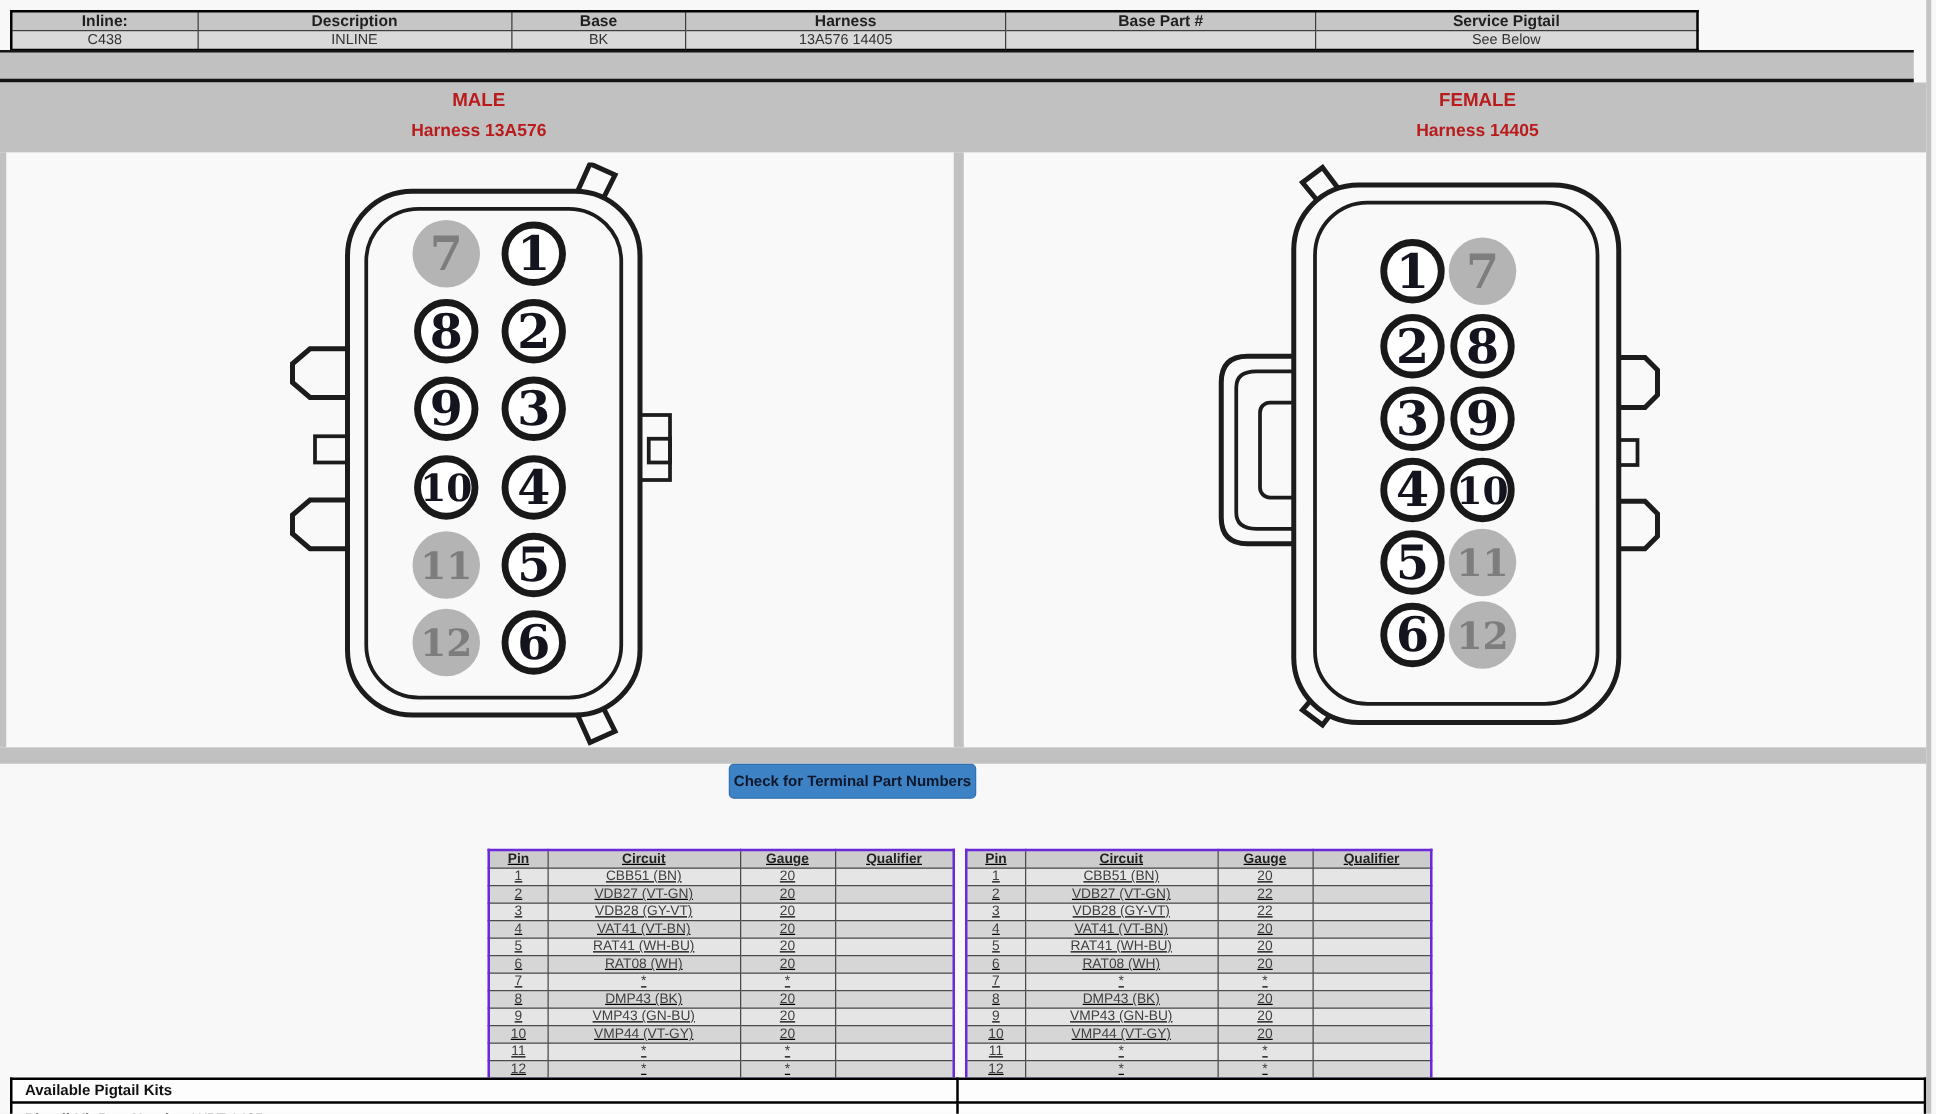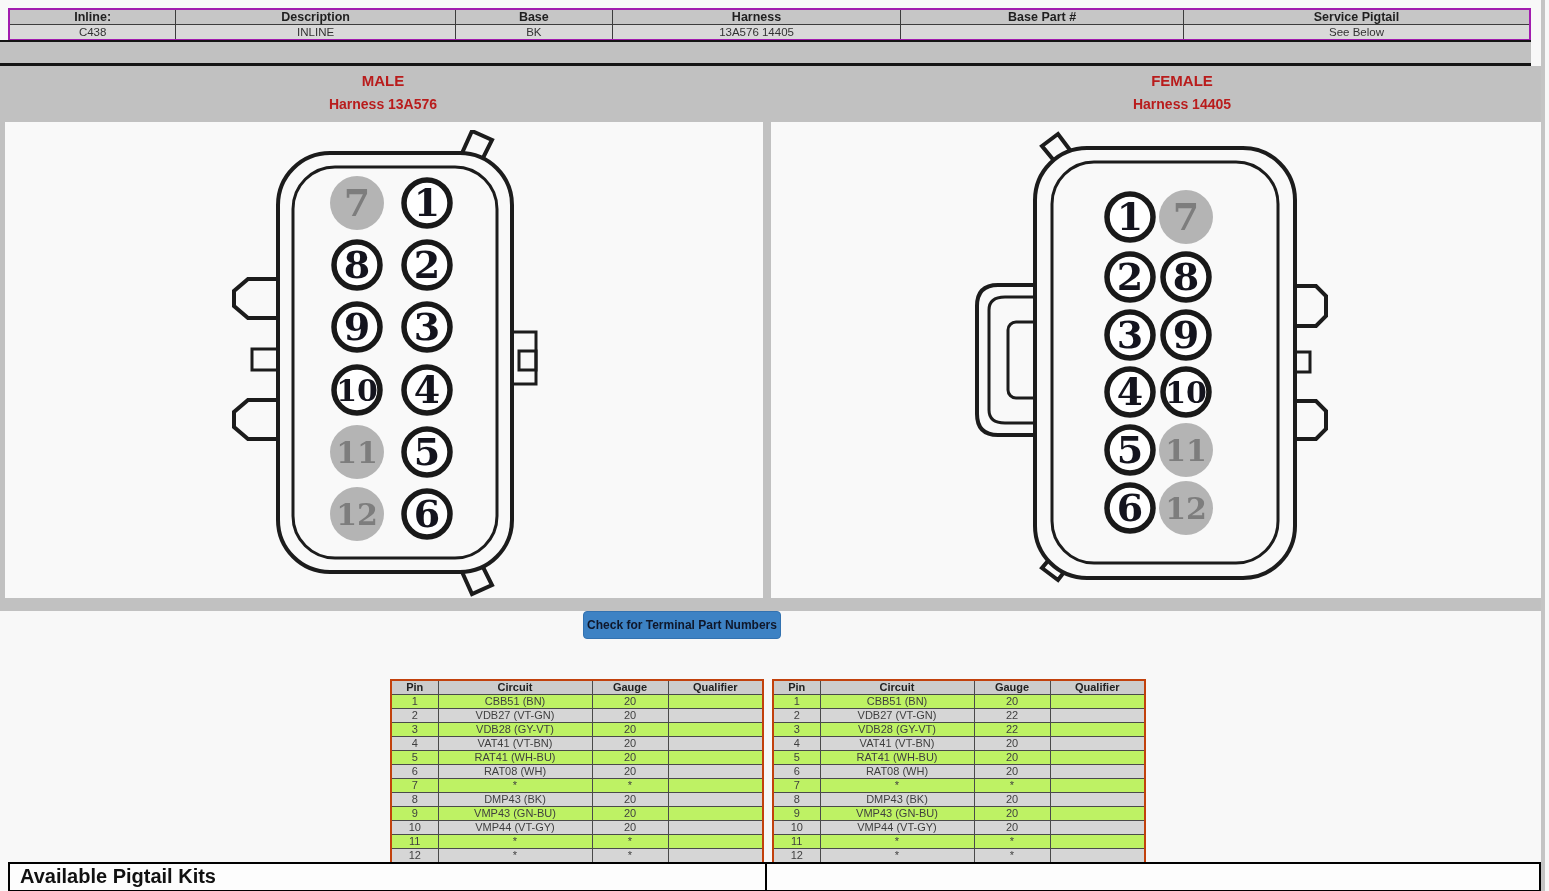--- a/index.html
+++ b/index.html
@@ -1,21 +1,21 @@
 <!DOCTYPE html>
 <html><head>
 <meta charset="utf-8">
 <style>
   *{margin:0;padding:0;box-sizing:border-box;}
   html,body{width:1549px;height:891px;overflow:hidden;background:#f8f8f8;
     font-family:"Liberation Sans","DejaVu Sans",sans-serif;position:relative;}
 
   
-  #header-table{position:absolute;left:8px;top:8px;width:1523px;border-collapse:collapse;
-    border:2px solid #a21caf;padding-left:22px;}
+  #header-table{position:absolute;left:8px;top:8px;width:1351px;border-collapse:collapse;
+    border:2px solid #000000;padding-left:22px;}
   #header-table td{border:1px solid #3c3c3c;text-align:center;height:15px;padding:0;}
   #header-table td.hlabel{background:#c6c6c6;font-weight:bold;font-size:12.5px;color:#1f1f1f;}
   #header-table td.hvalue{background:#d9d9d9;font-size:11.5px;color:#333;}
 
   
   #empty-band{position:absolute;left:0;top:40px;width:1531px;height:26px;background:#c1c1c1;
     border-top:2px solid #141414;border-bottom:3px solid #141414;}
 
   
   #titles-band{position:absolute;left:0;top:66px;width:1541px;height:56px;background:#c1c1c1;}
@@ -33,31 +33,31 @@
   .panel svg{position:absolute;}
 
   #gray-strip{position:absolute;left:0;top:598px;width:1541px;height:13px;background:#c1c1c1;}
 
   
   #terminal-button{position:absolute;left:583px;top:611px;width:198px;height:28px;
     background:#3d82c4;border:1px solid #3372b0;border-radius:4px;color:#0f172a;
     font-weight:bold;font-size:12px;font-family:inherit;cursor:pointer;}
 
   
-  .pin-table{position:absolute;top:679px;border-collapse:collapse;border:2px solid #c2410c;background:#bef264;}
+  .pin-table{position:absolute;top:679px;border-collapse:collapse;border:2px solid #6d28d9;background:#e5e5e5;text-decoration:underline;}
   #table-male{left:390px;}
   #table-female{left:772px;}
   .pin-table th,.pin-table td{border:1px solid #4a4a4a;font-size:11px;text-align:center;
     color:#3f3f3f;padding:0;height:13px;line-height:13px;}
   .pin-table th{background:#cccccc;font-weight:bold;color:#222;height:14px;}
   .pin-table tr.alt td{background:#d6d6d6;}
 
   
   #pigtail-table{position:absolute;left:8px;top:862px;width:1533px;border-collapse:collapse;background:#fdfdfd;}
-  #pigtail-table td{border:2px solid #000;padding:1px 4px 2px 10px;font-size:20px;color:#111;vertical-align:middle;}
+  #pigtail-table td{border:2px solid #000;padding:1px 4px 2px 10px;font-size:12px;color:#111;vertical-align:middle;}
   #pigtail-table tr.pt-row1 td{height:19px;}
   #pigtail-table tr.pt-row2 td{height:26px;}
   .pt-bold{font-weight:bold;}
 
   
   #right-strip{position:absolute;left:1541px;top:0;width:4px;height:891px;background:#c4c4c4;}
 </style>
 </head>
 <body>
 

